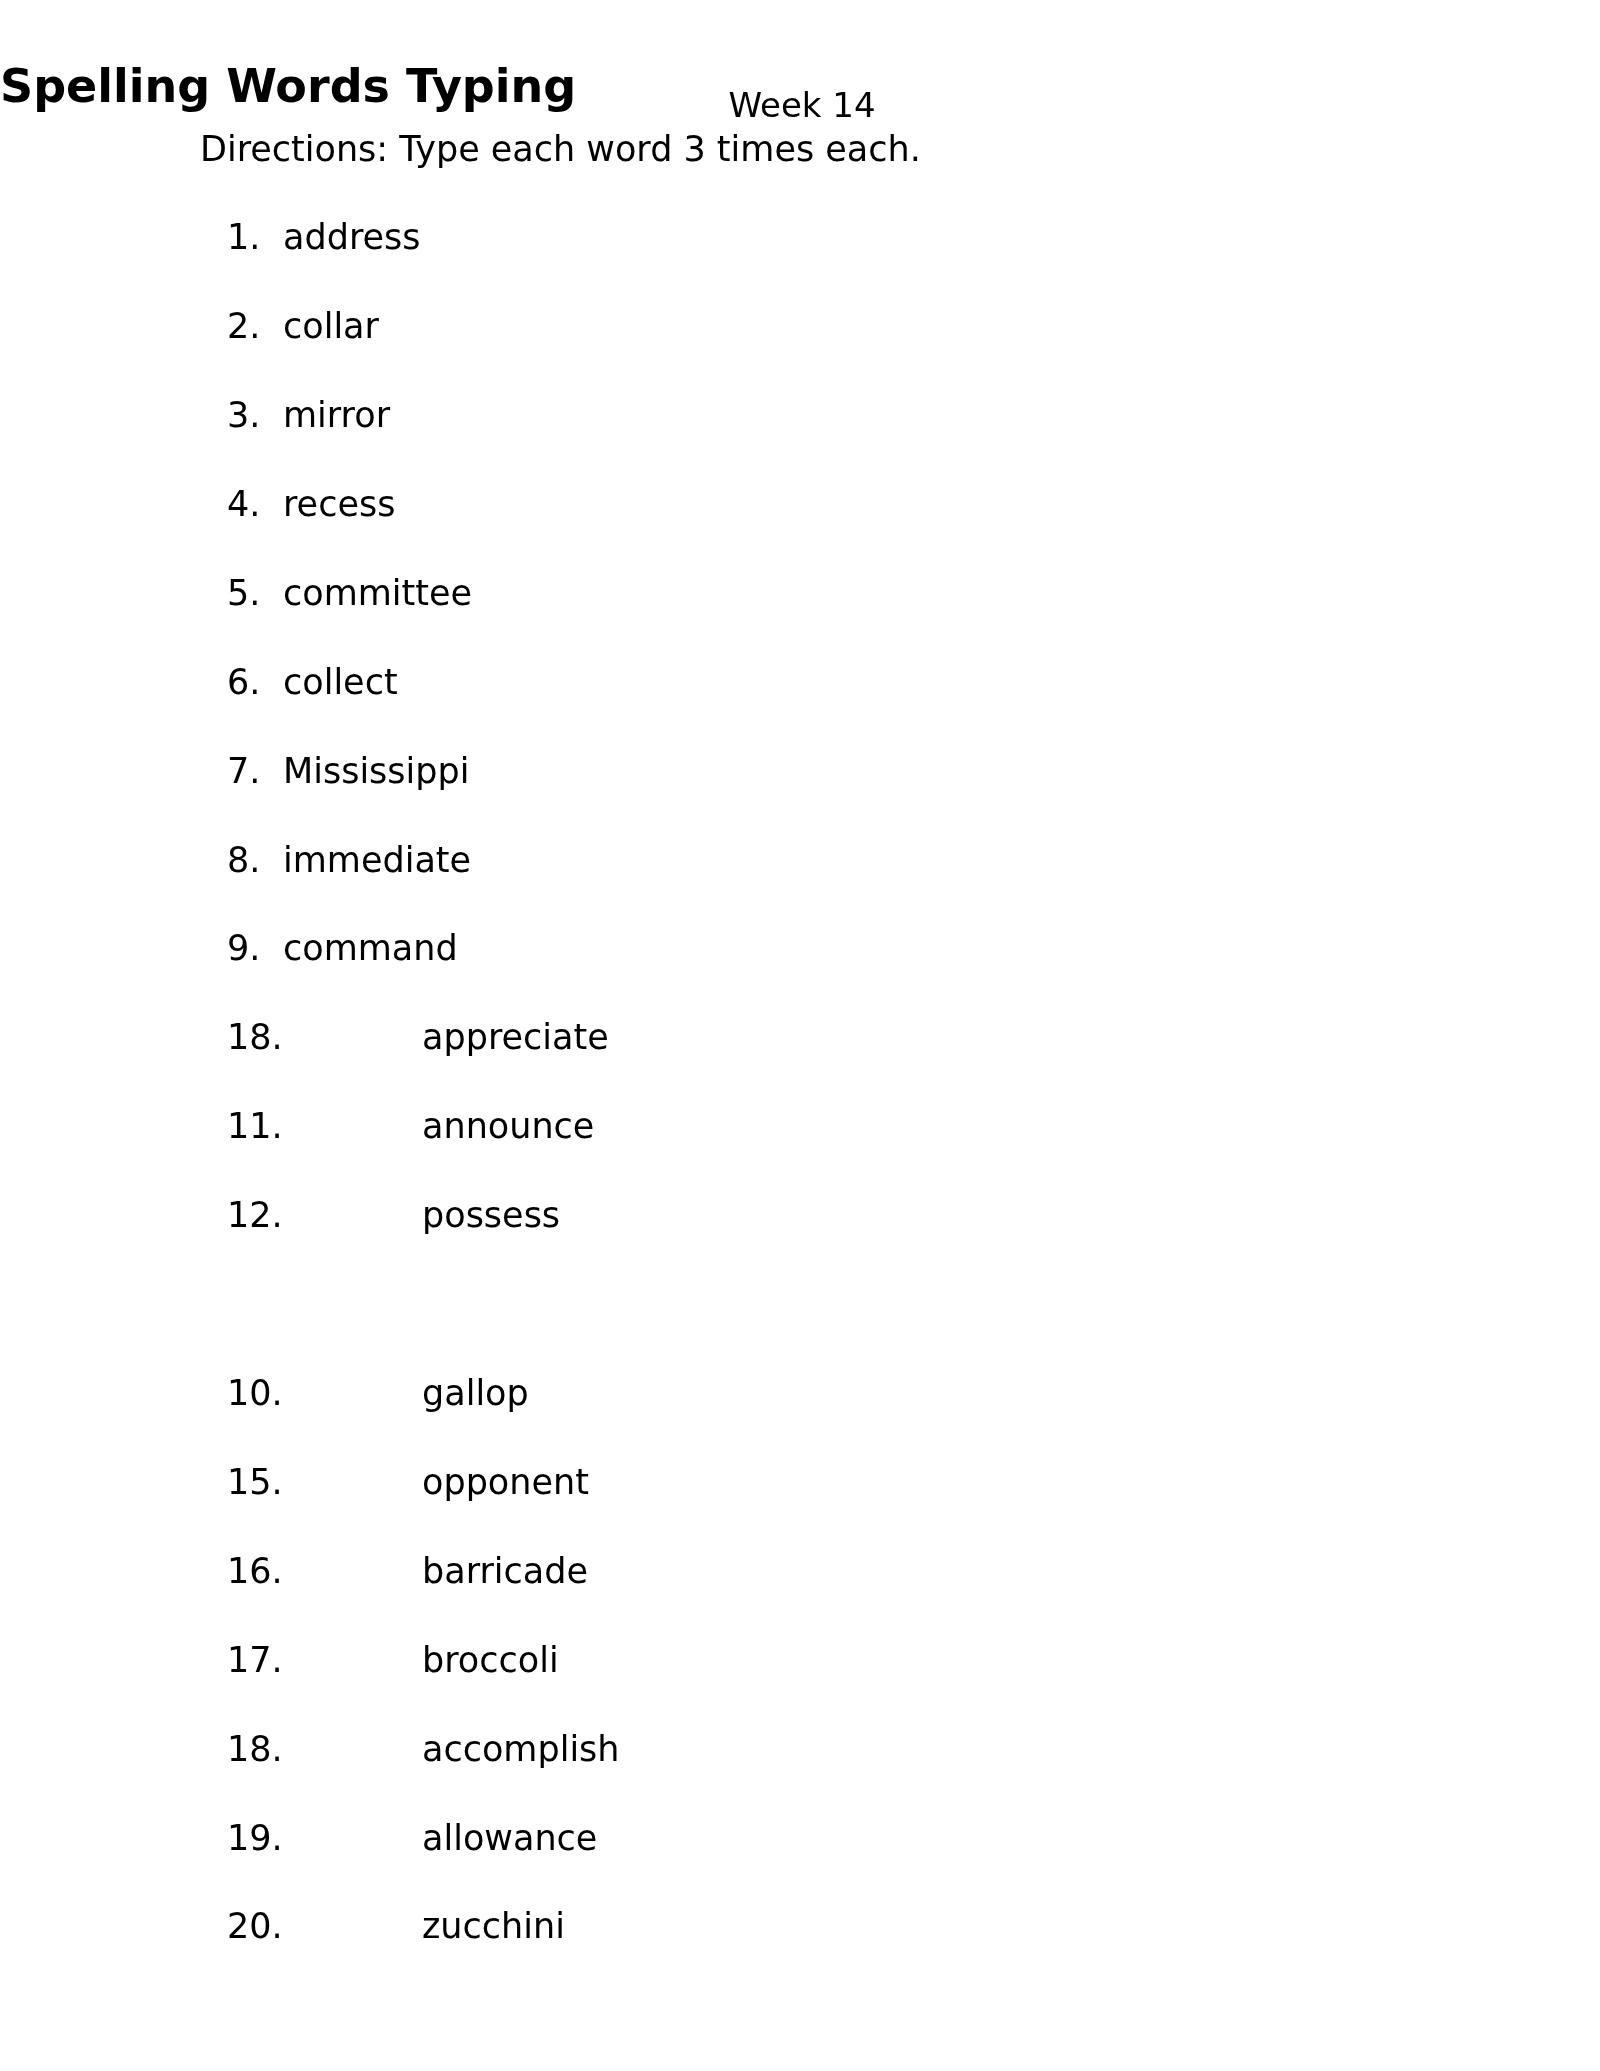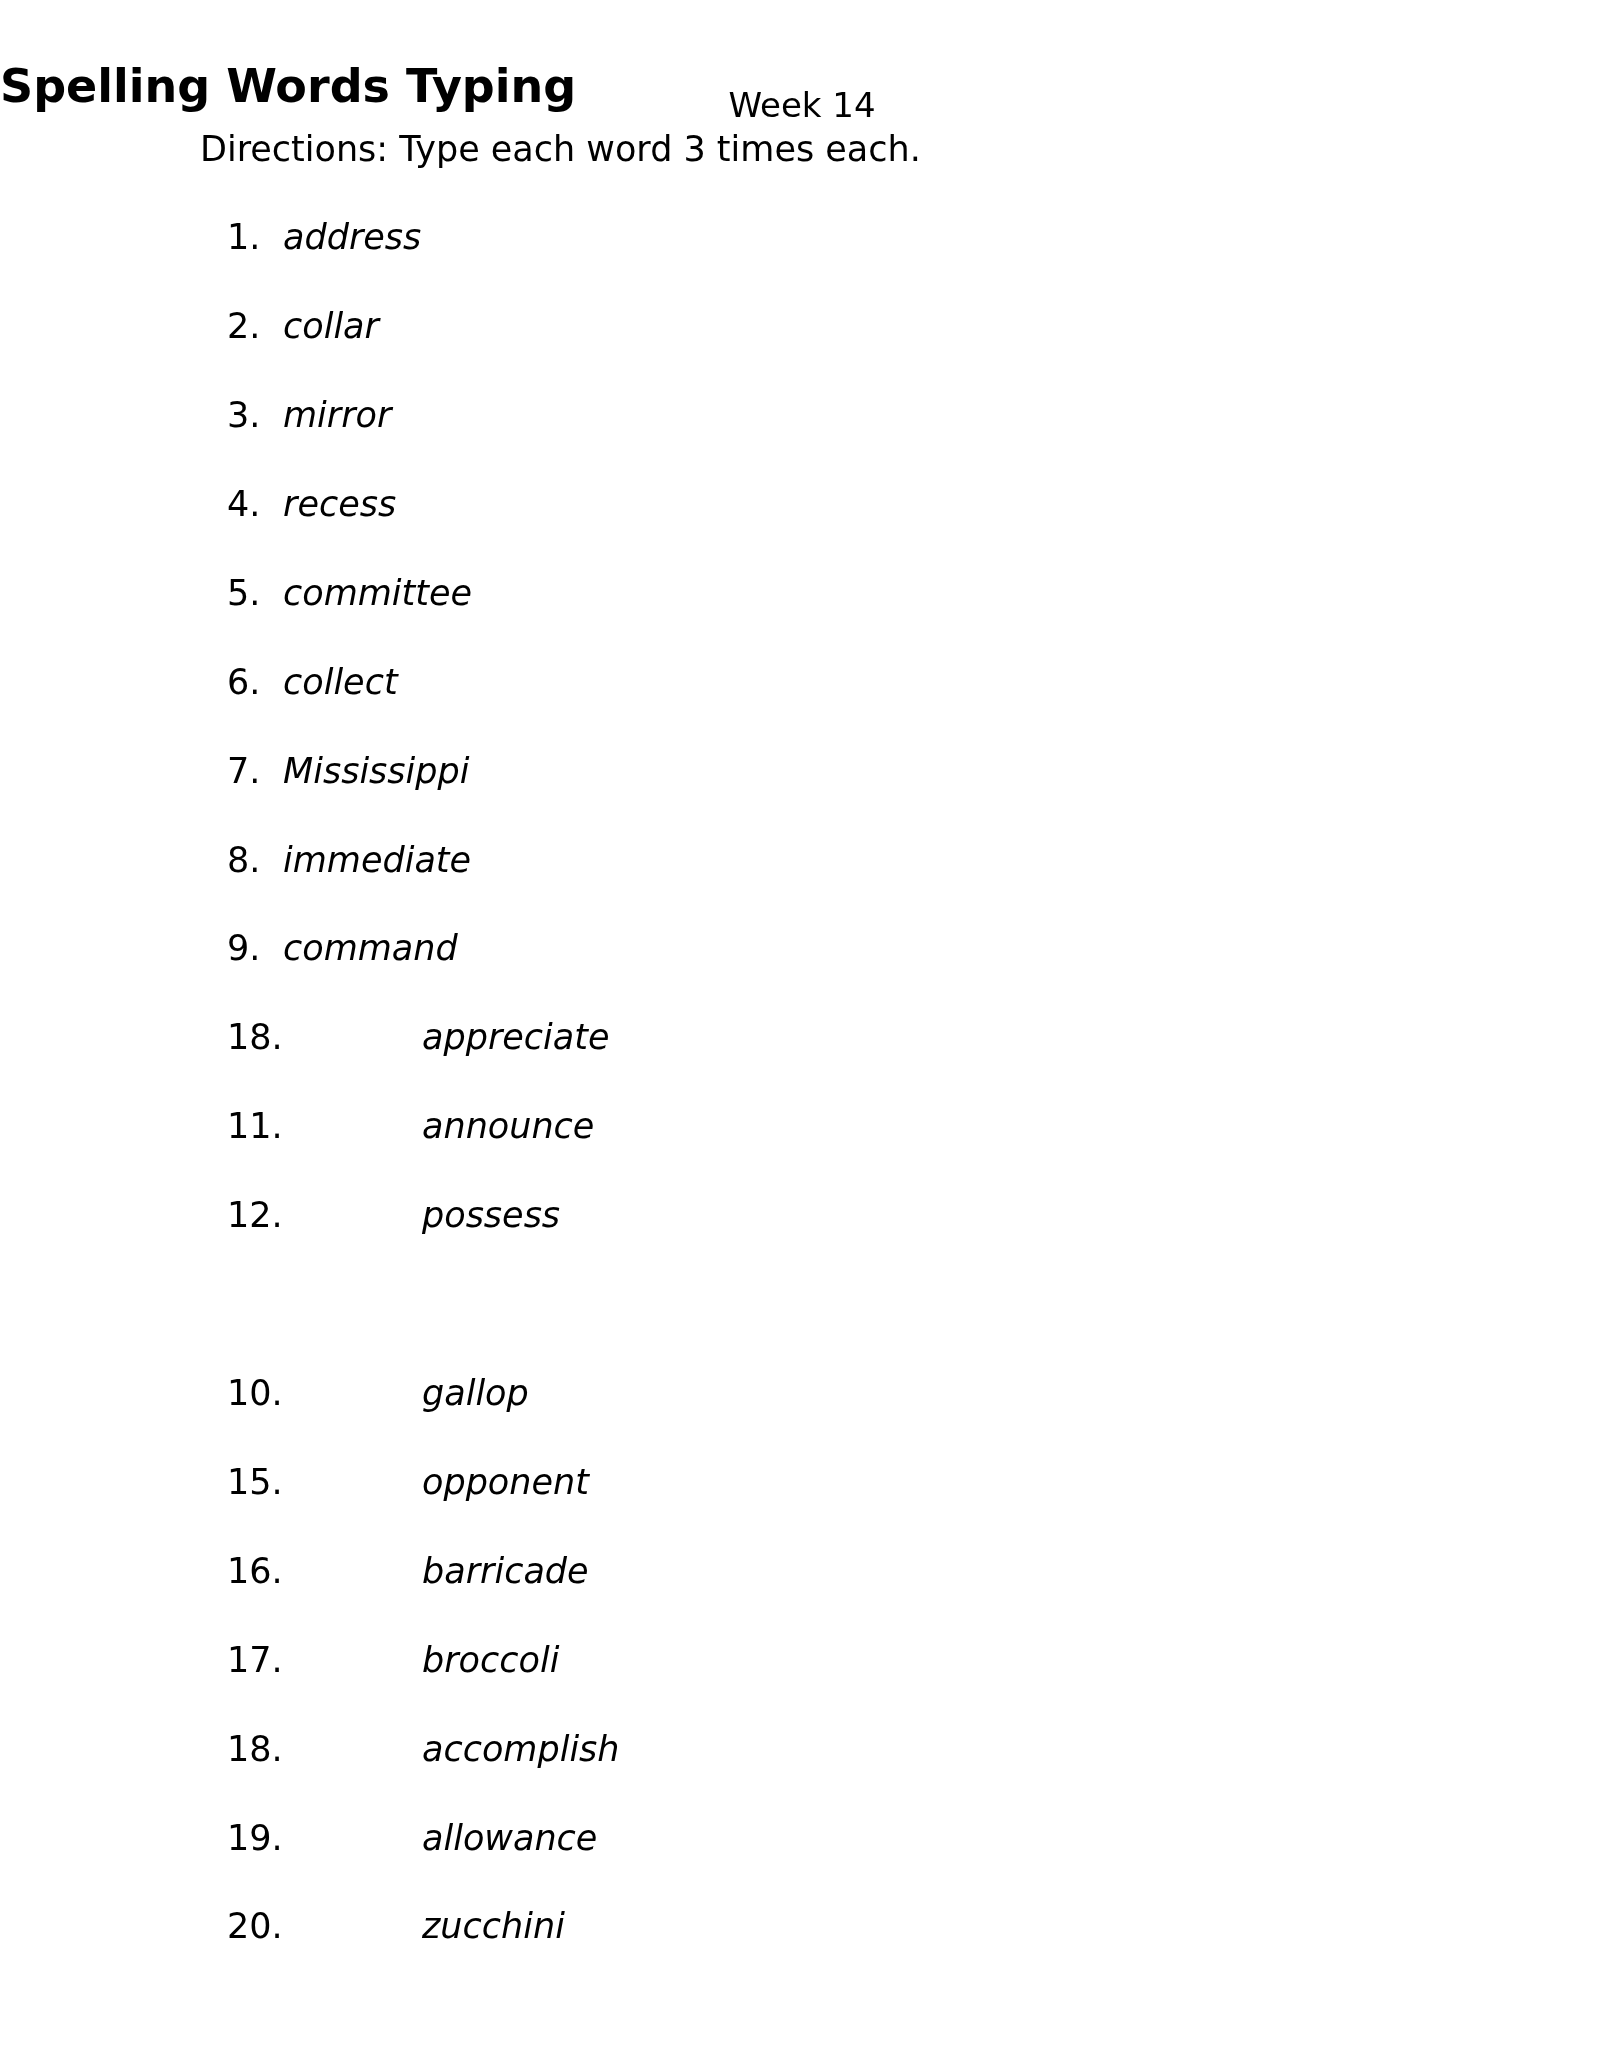--- a/index.html
+++ b/index.html
@@ -71,21 +71,20 @@
     }
     .word-num {
       position: absolute;
       left: 227px;
       top: 0;
     }
     .word-text {
       position: absolute;
       top: 0;
       left: 283px;
-      font-style: italic;
     }
     .word-row.wide .word-text {
       left: 378px;
       margin-left: 44px;
     }
   </style>
 </head>
 <body>
 
 <div class="page">

